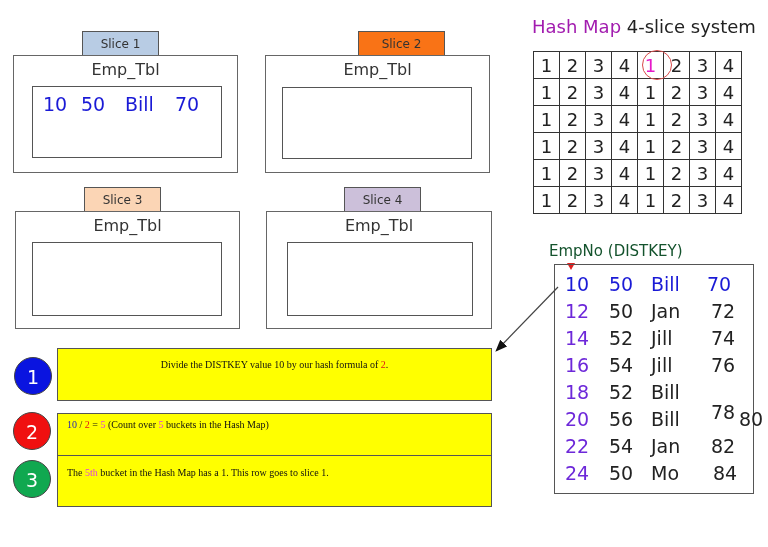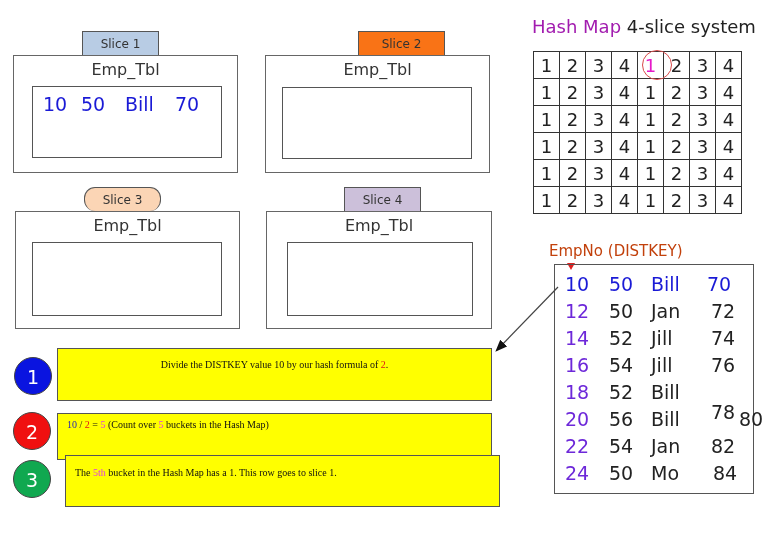--- a/index.html
+++ b/index.html
@@ -13,21 +13,21 @@
   .slice-inner { position:absolute; border:1.5px solid #555; box-sizing:border-box; background:#fff; }
   .row-blue { color:#1a1ad6; font-size:19px; position:absolute; top:6px; white-space:nowrap; }
   .hm-title { position:absolute; left:532px; top:16px; font-size:18px; white-space:nowrap; }
   .hm-title .pink { color:#a21caf;margin-top:35px; }
   table.hm { position:absolute; left:533px; top:51px; border-collapse:collapse; }
   table.hm td { border:1.5px solid #333; width:25px; height:26px; text-align:center;
                 font-size:18px; color:#222; padding:0; }
   table.hm td.hl { color:#e619c8; position:relative; }
   .circle-mark { position:absolute; left:642px; top:50px; width:30px; height:30px;
                  border:1.5px solid #d94a4a; border-radius:50%; box-sizing:border-box; }
-  .emp-label { position:absolute; left:549px; top:242px; font-size:15px; color:#c2410c; }
+  .emp-label { position:absolute; left:549px; top:242px; font-size:15px; color:#14532d; }
   .emp-box { position:absolute; left:554px; top:264px; width:200px; height:230px;
              border:1.5px solid #555; box-sizing:border-box; }
   .emp-row { position:absolute; left:10px; font-size:19px; white-space:nowrap; height:27px; }
   .emp-row span { position:absolute; }
   .c0 { left:0; color:#6d28d9; }
   .c1 { left:44px; }
   .c2 { left:86px; }
   .c3 { left:142px; }
   .emp-row.first span { color:#1a1ad6; }
   .red-tri { position:absolute; left:567px; top:263px; width:0; height:0;
@@ -55,21 +55,21 @@
     <span class="row-blue" style="left:142px;">70</span>
   </div>
 </div>
 
 <div class="tab" style="left:342px;top:31px;width:87px;background:#f97316;margin-left:16px;">Slice 2</div>
 <div class="slice-outer" style="left:265px;top:55px;width:225px;height:118px;">
   <div class="slice-title">Emp_Tbl</div>
   <div class="slice-inner" style="left:16px;top:31px;width:190px;height:72px;"></div>
 </div>
 
-<div class="tab" style="left:84px;top:187px;width:77px;background:#fbd5b5;border-radius:11px;">Slice 3</div>
+<div class="tab" style="left:84px;top:187px;width:77px;background:#fbd5b5;">Slice 3</div>
 <div class="slice-outer" style="left:15px;top:211px;width:225px;height:118px;">
   <div class="slice-title">Emp_Tbl</div>
   <div class="slice-inner" style="left:16px;top:30px;width:190px;height:74px;"></div>
 </div>
 
 <div class="tab" style="left:344px;top:187px;width:77px;background:#ccc0da;">Slice 4</div>
 <div class="slice-outer" style="left:266px;top:211px;width:226px;height:118px;">
   <div class="slice-title">Emp_Tbl</div>
   <div class="slice-inner" style="left:20px;top:30px;width:186px;height:74px;"></div>
 </div>
@@ -210,15 +210,15 @@
 <div class="step-box" style="left:57px;top:348px;width:435px;height:53px;text-align:center;padding-top:5px;line-height:21px;">
   <div><span>Divide  the DISTKEY value  10 by our hash formula  of </span><span class="red">2</span><span>.</span></div>
 </div>
 
 <div class="step-circle" style="left:13px;top:412px;background:#f01010;">2</div>
 <div class="step-box" style="left:57px;top:413px;width:435px;height:47px;padding:5px 0 5px 9px;">
   <span class="blue">10</span><span> / </span><span class="red">2</span><span> = </span><span class="mag">5</span><span> (Count over </span><span class="mag">5</span><span> buckets in  the Hash Map)</span>
 </div>
 
 <div class="step-circle" style="left:13px;top:460px;background:#10a850;">3</div>
-<div class="step-box" style="left:57px;top:455px;width:435px;height:52px;padding:6px 8px 0 9px;line-height:21px;margin-left:8px;">
+<div class="step-box" style="left:57px;top:455px;width:435px;height:52px;padding:6px 8px 0 9px;line-height:21px;">
   <span>The </span><span class="mag">5th</span><span> bucket in the Hash Map has a 1.  This row goes to slice 1.</span>
 </div>
 
 </body></html>

